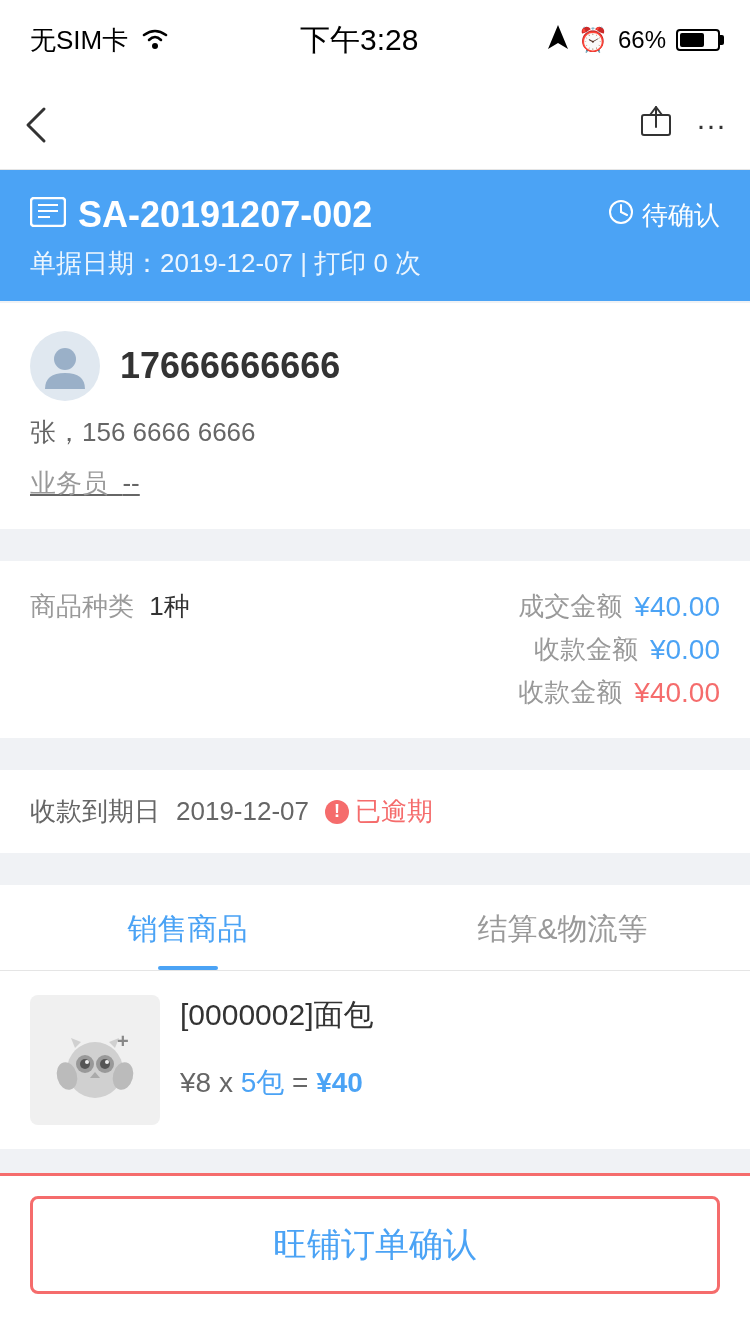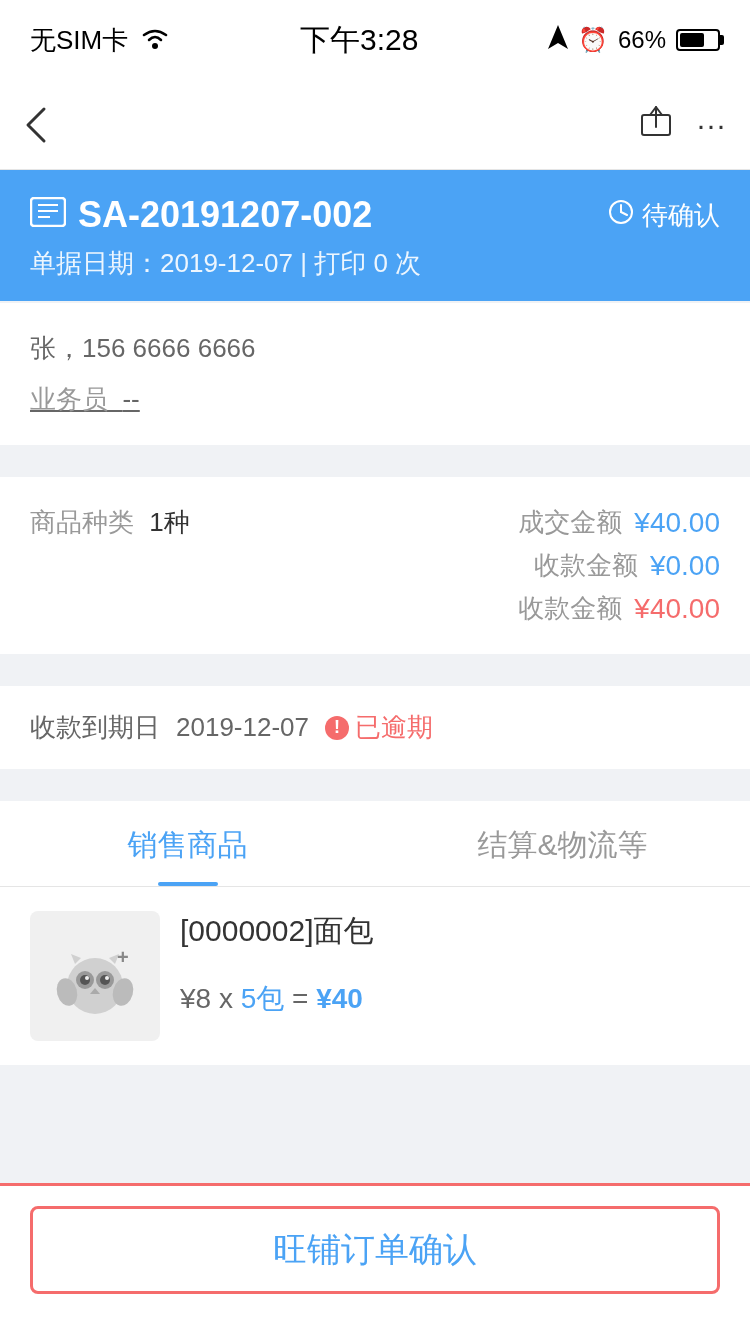--- a/index.html
+++ b/index.html
@@ -212,21 +212,21 @@
     
     .bottom-bar {
       position: fixed;
       bottom: 0; left: 0; width: 750px;
       background: #fff;
       padding: 20px 30px 40px;
       border-top: 3px solid #f56c6c;
     }
     .confirm-btn {
       width: 100%;
-      height: 88px;
+      height: 98px;
       background: #fff;
       border: 3px solid #f56c6c;
       border-radius: 8px;
       font-size: 34px;
       color: #4ba3f5;
       font-weight: 500;
       cursor: pointer;
       display: flex; align-items: center; justify-content: center;
     }
   </style>
@@ -301,20 +301,29 @@
       </span>
       <span>待确认</span>
     </div>
   </div>
   <div class="order-date">
     <span>单据日期：</span><span>2019-12-07</span>&nbsp;<span>| 打印 0 次</span>
   </div>
 </div>
 
 <div class="customer-card">
+  <div class="customer-top">
+    <div class="avatar">
+      <svg width="50" height="50" viewBox="0 0 50 50" fill="none">
+        <circle cx="25" cy="18" r="11" fill="#9ab0c8"></circle>
+        <path d="M5 48 Q5 32 25 32 Q45 32 45 48" fill="#9ab0c8"></path>
+      </svg>
+    </div>
+    <span class="customer-phone">17666666666</span>
+  </div>
   <div class="customer-info">张，156 6666 6666</div>
   <div class="customer-meta">
     <span>
       <span class="meta-label">业务员</span>
       &nbsp;<span>--</span>
     </span>
   </div>
 </div>
 
 <div class="divider"></div>

